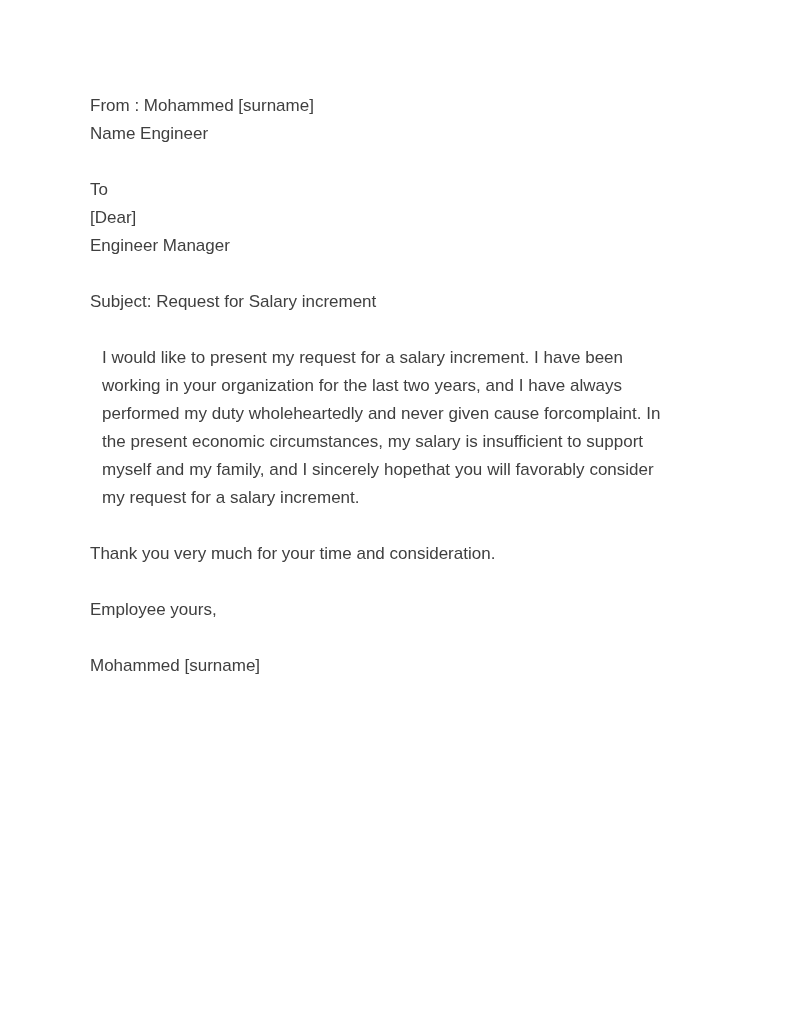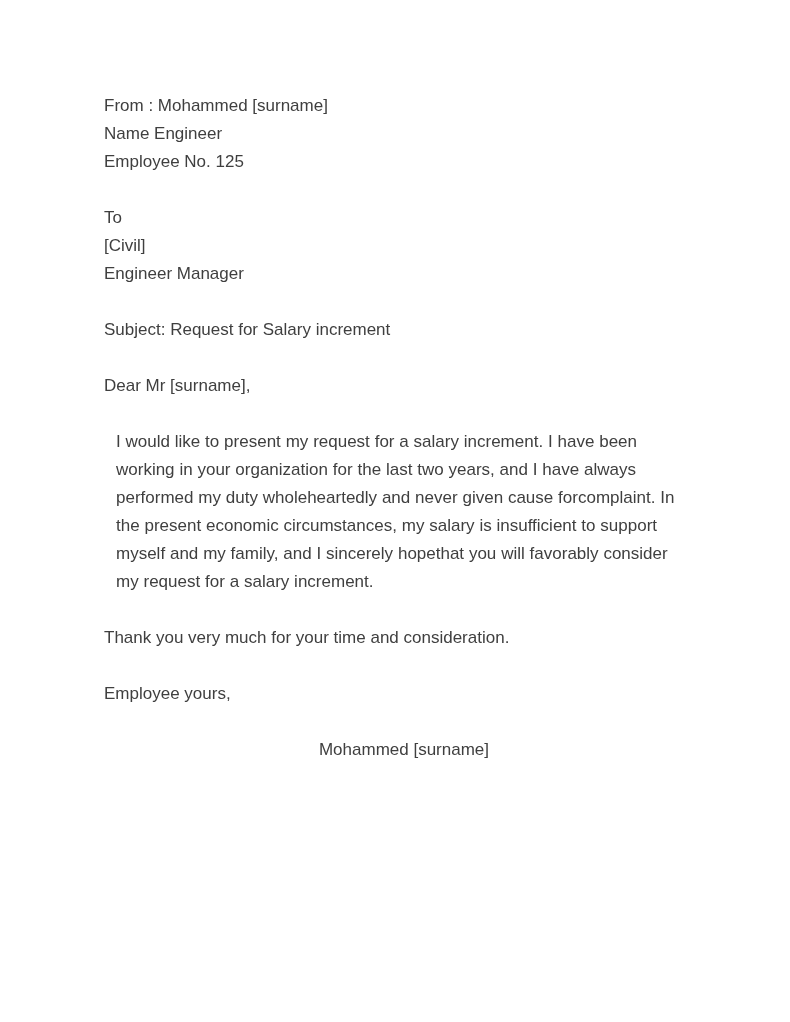--- a/index.html
+++ b/index.html
@@ -13,38 +13,37 @@
     position: relative;
     width: 790px;
     height: 1022px;
     background: #ffffff;
     overflow: hidden;
     font-family: "Liberation Sans", "DejaVu Sans", sans-serif;
   }
 
   .letter {
     position: absolute;
-    left: 104px;
+    left: 90px;
     top: 92px;
     width: 600px;
     color: #3f3f3f;
     font-size: 17px;
     line-height: 28px;
     font-weight: 400;
     -webkit-font-smoothing: antialiased;
   }
 
   
   .block {
     margin: 0 0 28px 0;
   }
 
   .block:last-child {
     margin-bottom: 4px;
-    text-align: center;
   }
 
   .line {
     margin: 0;
     padding: 0;
     white-space: pre-wrap;
   }
 
   
   .body-paragraph {
@@ -56,36 +55,32 @@
 </head>
 <body>
 
 <div class="page">
 
   <div class="letter">
 
     <div class="block">
       <p class="line">From : Mohammed [surname]</p>
       <p class="line">Name Engineer</p>
-      <p class="line">Employee No. 125</p>
     </div>
 
     <div class="block">
       <p class="line">To</p>
-      <p class="line">[Civil]</p>
+      <p class="line">[Dear]</p>
       <p class="line">Engineer Manager</p>
     </div>
 
     <div class="block">
       <p class="line">Subject: Request for Salary increment</p>
     </div>
 
-    <div class="block">
-      <p class="line">Dear Mr [surname],</p>
-    </div>
 
     <div class="block">
       <p class="body-paragraph">I would like to present my request for a salary increment. I have been working in your organization for the last two years, and I have always performed my duty wholeheartedly and never given cause forcomplaint. In the present economic circumstances, my salary is insufficient to support myself and my family, and I sincerely hopethat you will favorably consider my request for a salary increment.</p>
     </div>
 
     <div class="block">
       <p class="line">Thank you very much for your time and consideration.</p>
     </div>
 
     <div class="block">

